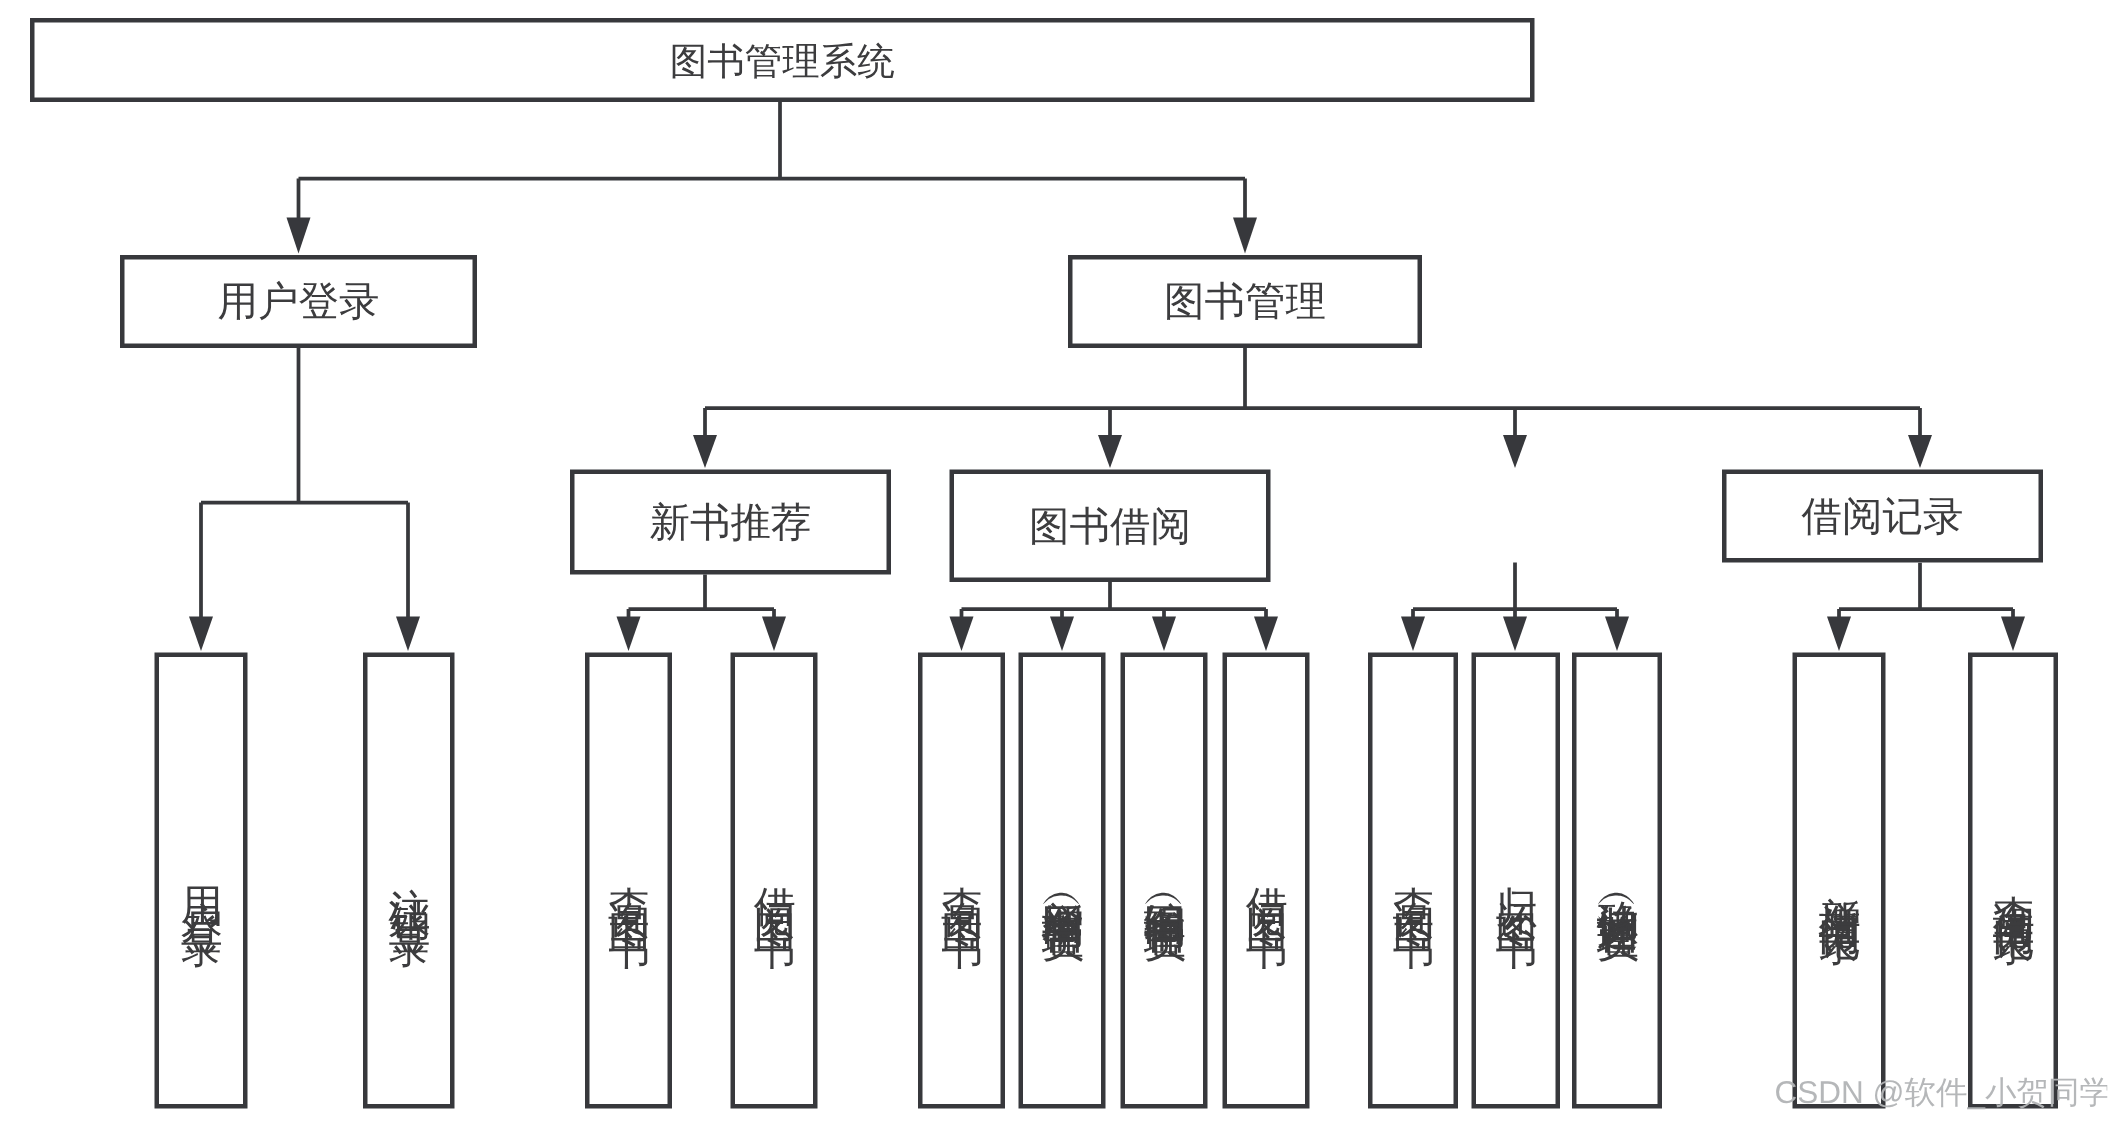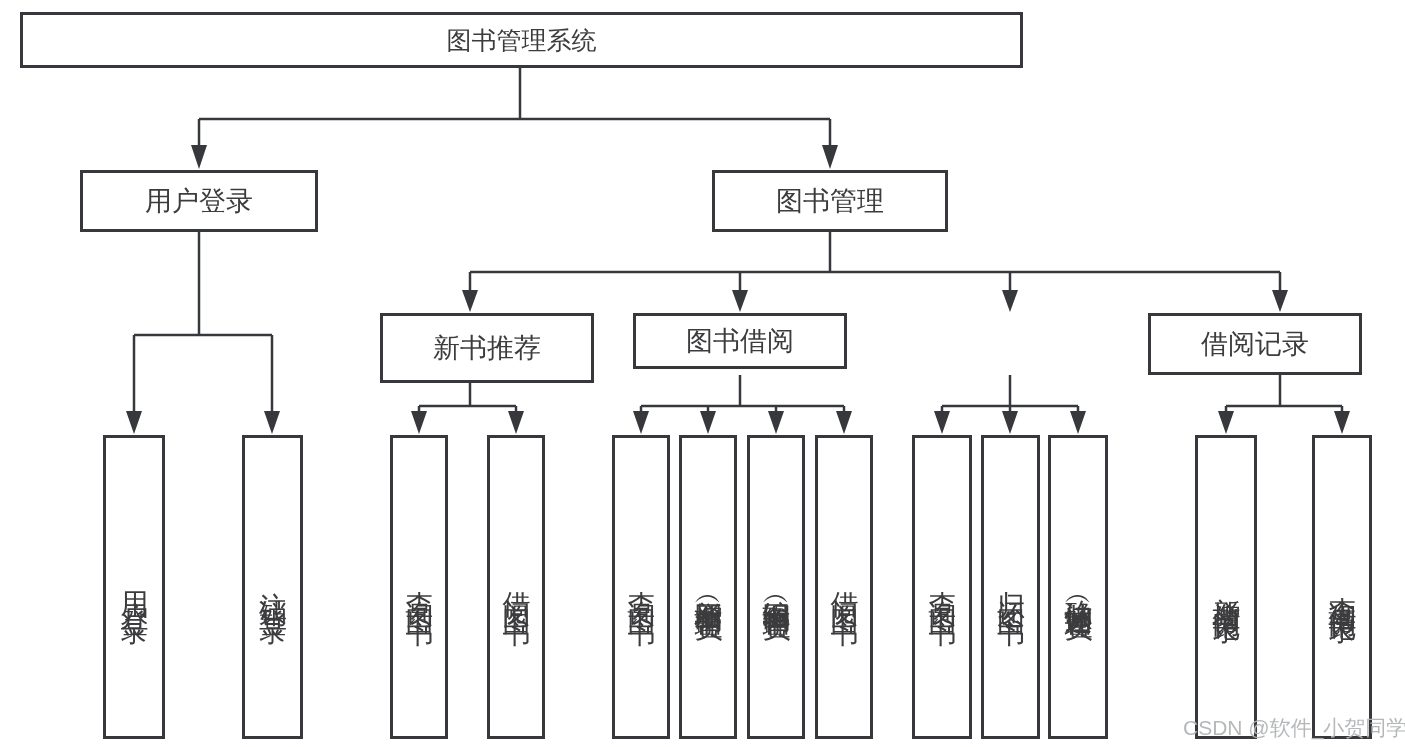--- a/index.html
+++ b/index.html
@@ -150,21 +150,21 @@
   <div class="node branch" style="left:80px; top:170px; width:238px; height:62px;">
     <span class="label">用户登录</span>
   </div>
   <div class="node branch" style="left:712px; top:170px; width:236px; height:62px;">
     <span class="label">图书管理</span>
   </div>
 
   <div class="node branch" style="left:363px; top:313px; width:214px; height:70px;margin-left:17px;">
     <span class="label">新书推荐</span>
   </div>
-  <div class="node branch" style="left:633px; top:313px; width:214px; height:56px;">
+  <div class="node branch" style="left:633px; top:313px; width:214px; height:75px;">
     <span class="label">图书借阅</span>
   </div>
   <div class="node branch" style="left:1148px; top:313px; width:214px; height:62px;">
     <span class="label">借阅记录</span>
   </div>
 
   <div class="node leaf" style="left:103px; top:435px; width:62px; height:304px;">
     <span class="vtext sp-lg">用户登录</span>
   </div>
   <div class="node leaf" style="left:242px; top:435px; width:61px; height:304px;">

